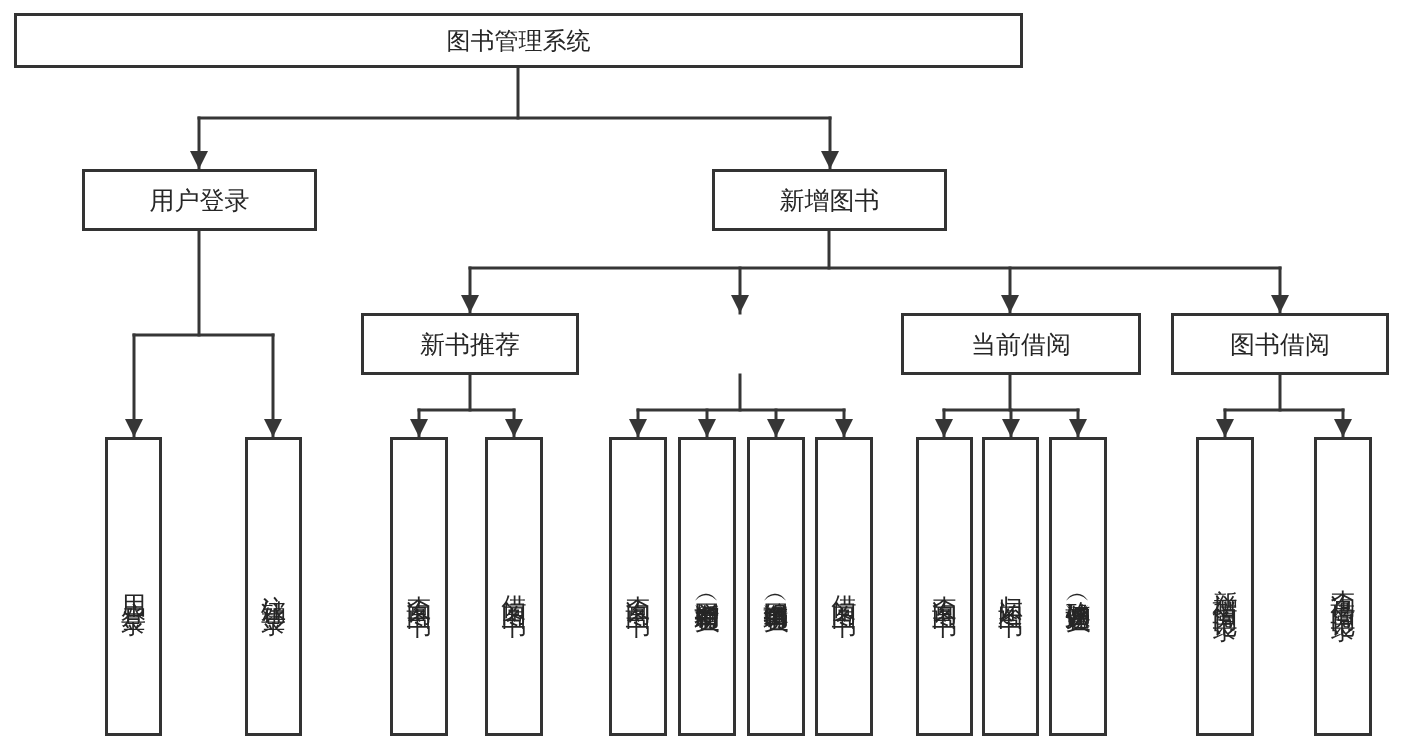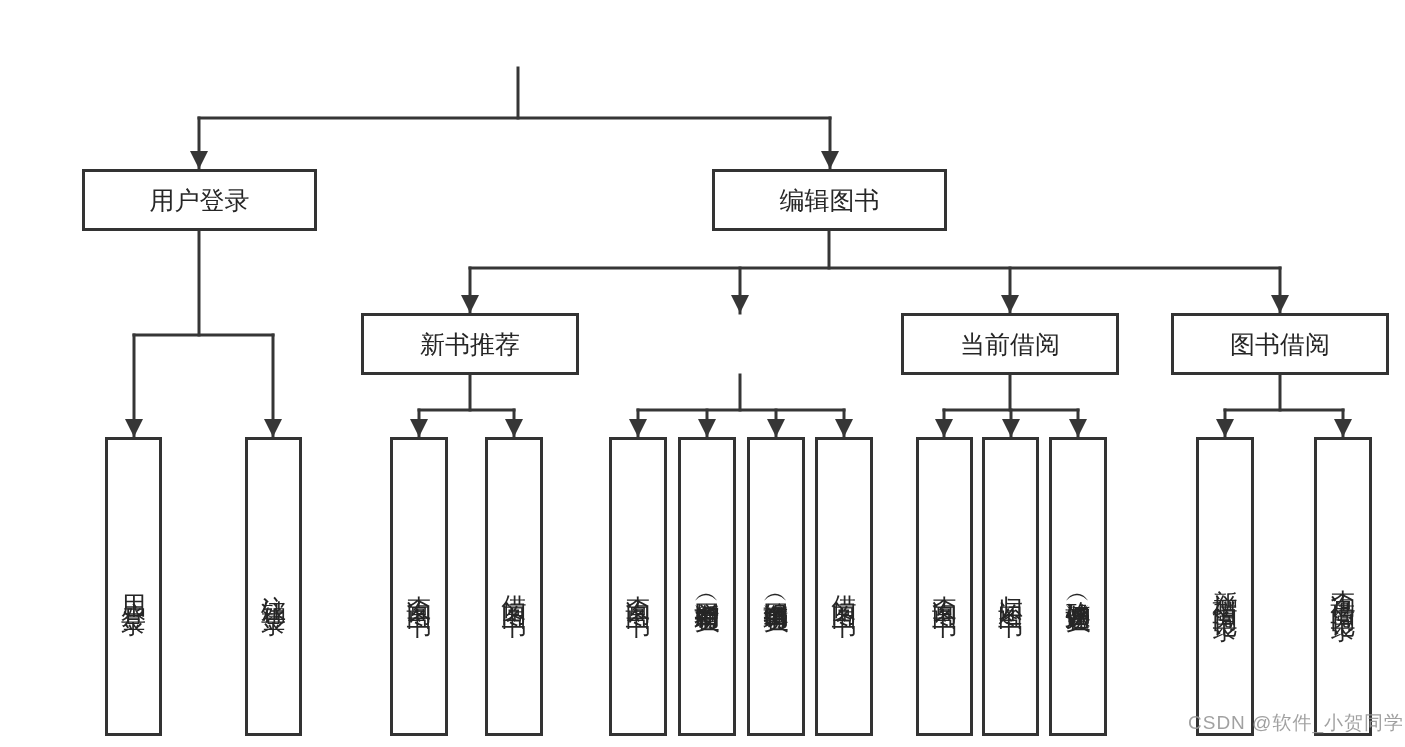--- a/index.html
+++ b/index.html
@@ -103,29 +103,30 @@
       </g>
       <g>
         <line x1="1280" y1="375" x2="1280" y2="410"></line>
         <line x1="1225" y1="410" x2="1343" y2="410"></line>
         <line x1="1225" y1="410" x2="1225" y2="437" marker-end="url(#arrow)"></line>
         <line x1="1343" y1="410" x2="1343" y2="437" marker-end="url(#arrow)"></line>
       </g>
     </g>
   </svg>
 
+  <div class="node h root" style="left:14px;top:13px;width:1009px;height:55px">图书管理系统</div>
 
   <div class="node h" style="left:82px;top:169px;width:235px;height:62px">用户登录</div>
 
-  <div class="node h" style="left:712px;top:169px;width:235px;height:62px">编辑图书</div>
+  <div class="node h" style="left:712px;top:169px;width:235px;height:62px">新增图书</div>
 
   <div class="node h" style="left:361px;top:313px;width:218px;height:62px">新书推荐</div>
 
 
-  <div class="node h" style="left:901px;top:313px;width:218px;height:62px">当前借阅</div>
+  <div class="node h" style="left:901px;top:313px;width:240px;height:62px">当前借阅</div>
 
   <div class="node h" style="left:1171px;top:313px;width:218px;height:62px">图书借阅</div>
 
   <div class="node v" style="left:105px;top:437px;width:57px;height:299px">用户登录</div>
 
   <div class="node v" style="left:245px;top:437px;width:57px;height:299px">注销登录</div>
 
   <div class="node v" style="left:390px;top:437px;width:58px;height:299px">查询图书</div>
 
   <div class="node v" style="left:485px;top:437px;width:58px;height:299px">借阅图书</div>
@@ -141,15 +142,14 @@
   <div class="node v" style="left:916px;top:437px;width:57px;height:299px">查询图书</div>
 
   <div class="node v" style="left:982px;top:437px;width:57px;height:299px">归还图书</div>
 
   <div class="node v long" style="left:1049px;top:437px;width:58px;height:299px">确认归还（管理员）</div>
 
   <div class="node v" style="left:1196px;top:437px;width:58px;height:299px">新增借阅记录</div>
 
   <div class="node v" style="left:1314px;top:437px;width:58px;height:299px">查询借阅记录</div>
 
-  <div id="watermark">CSDN @软件_小贺同学</div>
 
 </div>
 
 </body></html>

